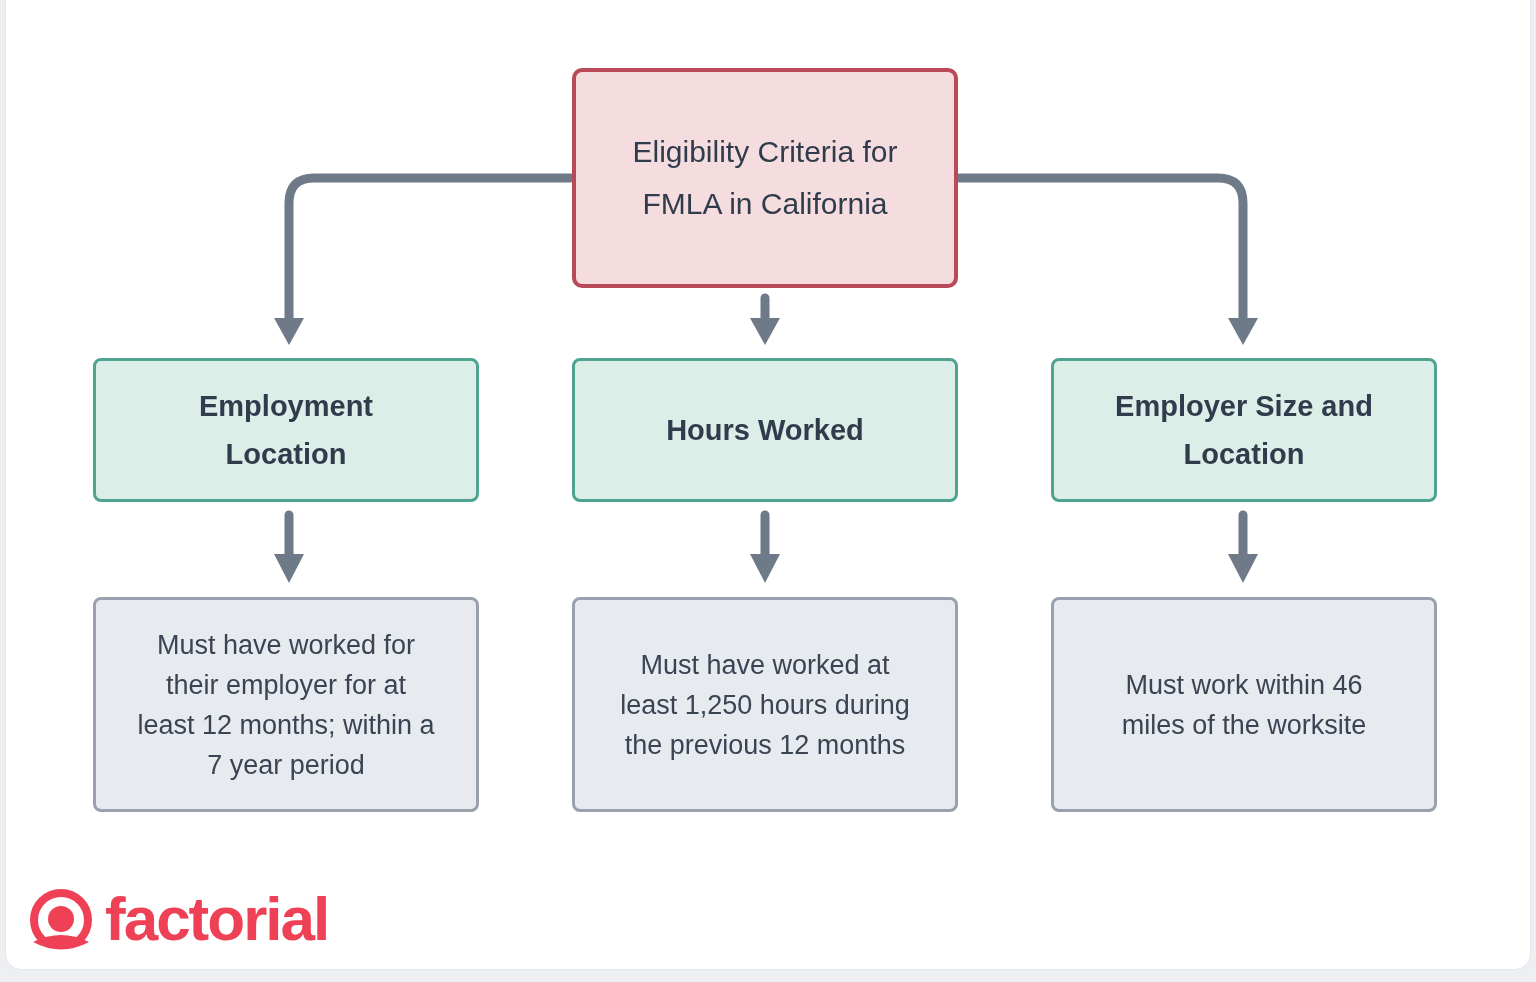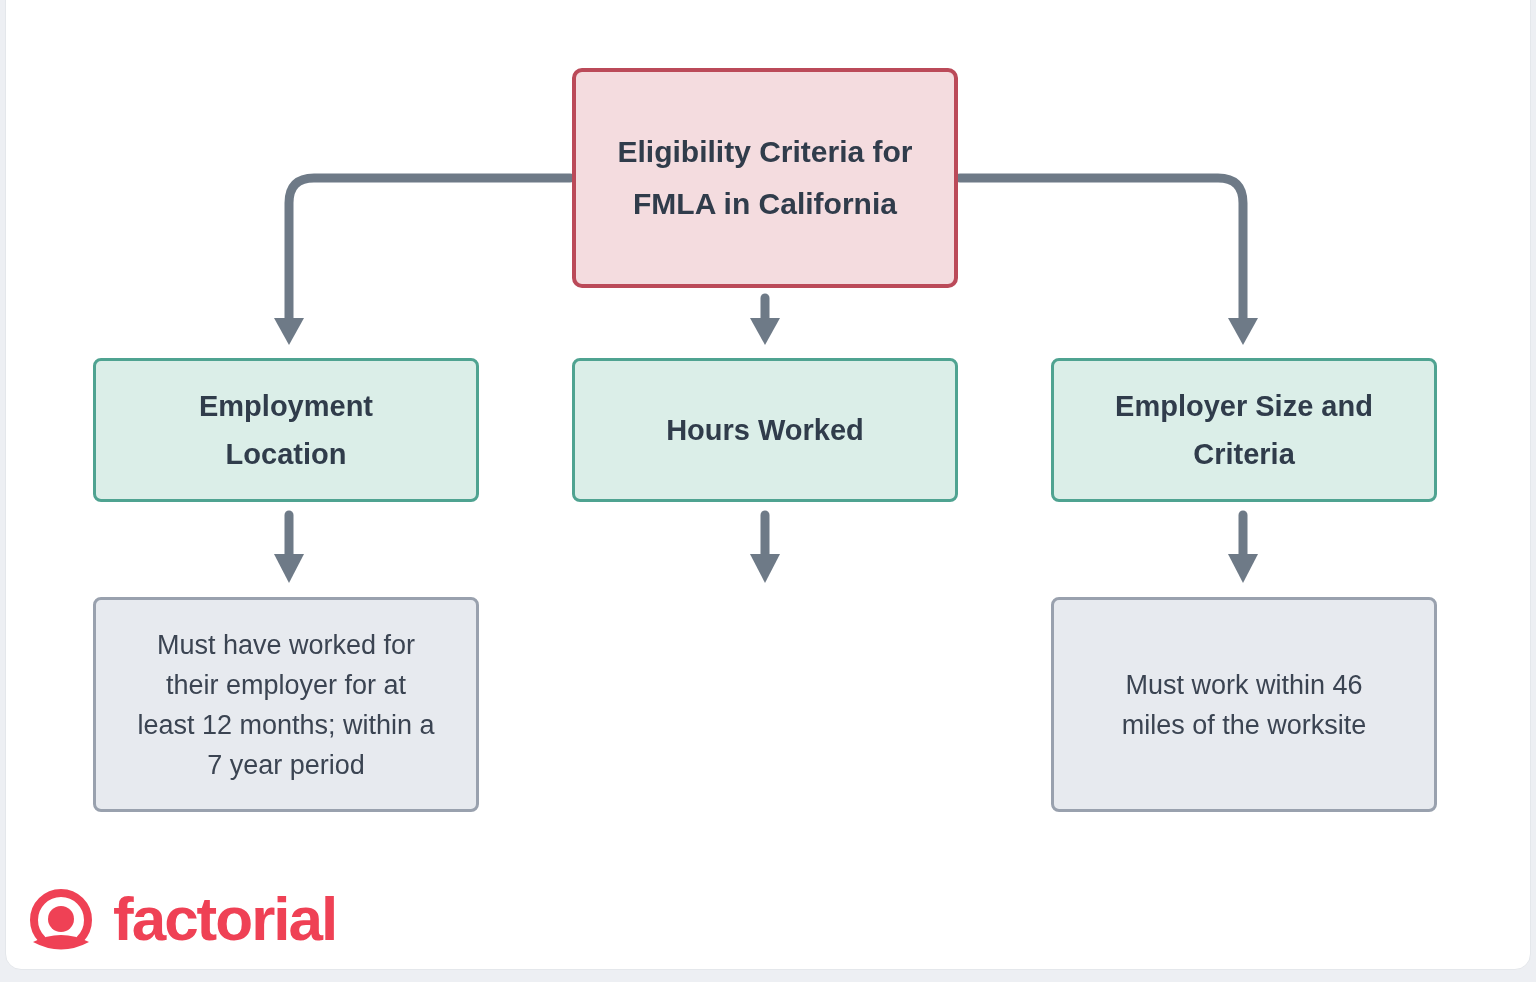--- a/index.html
+++ b/index.html
@@ -46,21 +46,21 @@
   }
   .node-root {
     left: 572px;
     top: 68px;
     width: 386px;
     height: 220px;
     background: #f4dcdf;
     border: 4px solid #bb4a59;
     border-radius: 10px;
     font-size: 30px;
-    font-weight: bold;
+    font-weight: normal;
     line-height: 52px;
     color: #303c4b;
   }
   .node-category {
     top: 358px;
     width: 386px;
     height: 144px;
     background: #dbeee8;
     border: 3px solid #4fa391;
     border-radius: 8px;
@@ -85,21 +85,21 @@
   .col-mid    { left: 572px; }
   .col-right  { left: 1051px; }
 
   .logo {
     position: absolute;
     left: 27px;
     top: 888px;
     z-index: 2;
     display: flex;
     align-items: center;
-    gap: 18px;
+    gap: 10px;
   }
   .logo-text {
     font-size: 62px;
     font-weight: bold;
     letter-spacing: -2px;
     color: #ef4155;
     line-height: 1;
     padding-bottom: 6px;
   }
 </style>
@@ -150,28 +150,33 @@
 
   <div class="node node-category col-left">
     <div>Employment
 Location</div>
   </div>
   <div class="node node-category col-mid">
     <div>Hours Worked</div>
   </div>
   <div class="node node-category col-right">
     <div>Employer Size and
-Criteria</div>
+Location</div>
   </div>
 
   <div class="node node-detail col-left">
     <div>Must have worked for
 their employer for at
 least 12 months; within a
 7 year period</div>
+  </div>
+  <div class="node node-detail col-mid">
+    <div>Must have worked at
+least 1,250 hours during
+the previous 12 months</div>
   </div>
   <div class="node node-detail col-right">
     <div>Must work within 46
 miles of the worksite</div>
   </div>
 
   <div class="logo">
     <svg width="68" height="68" viewBox="0 0 68 68">
 
       <path d="M 14.9 51.1 A 27 27 0 1 1 53.1 51.1" fill="none" stroke-width="8" stroke-linecap="round" stroke="#ef4155"></path>

